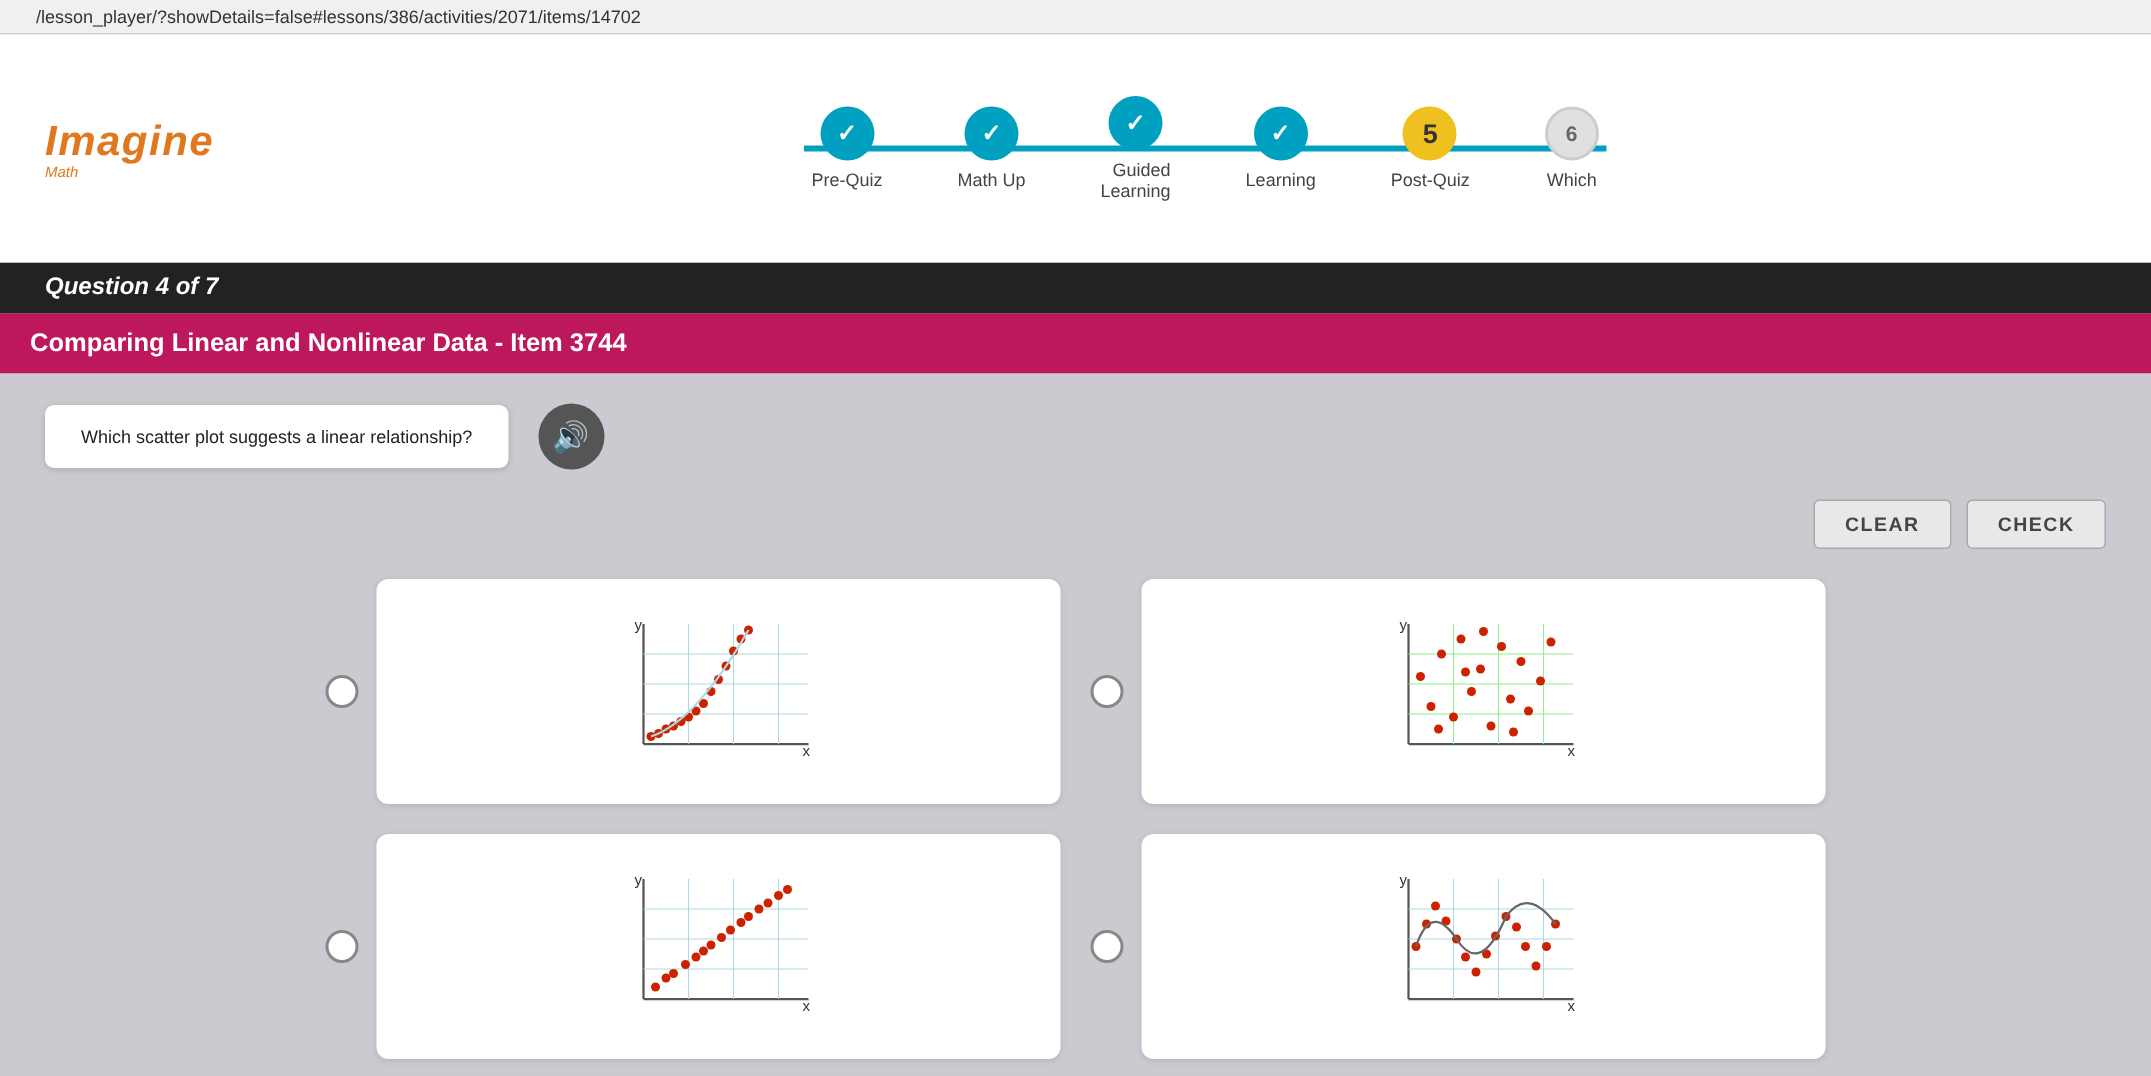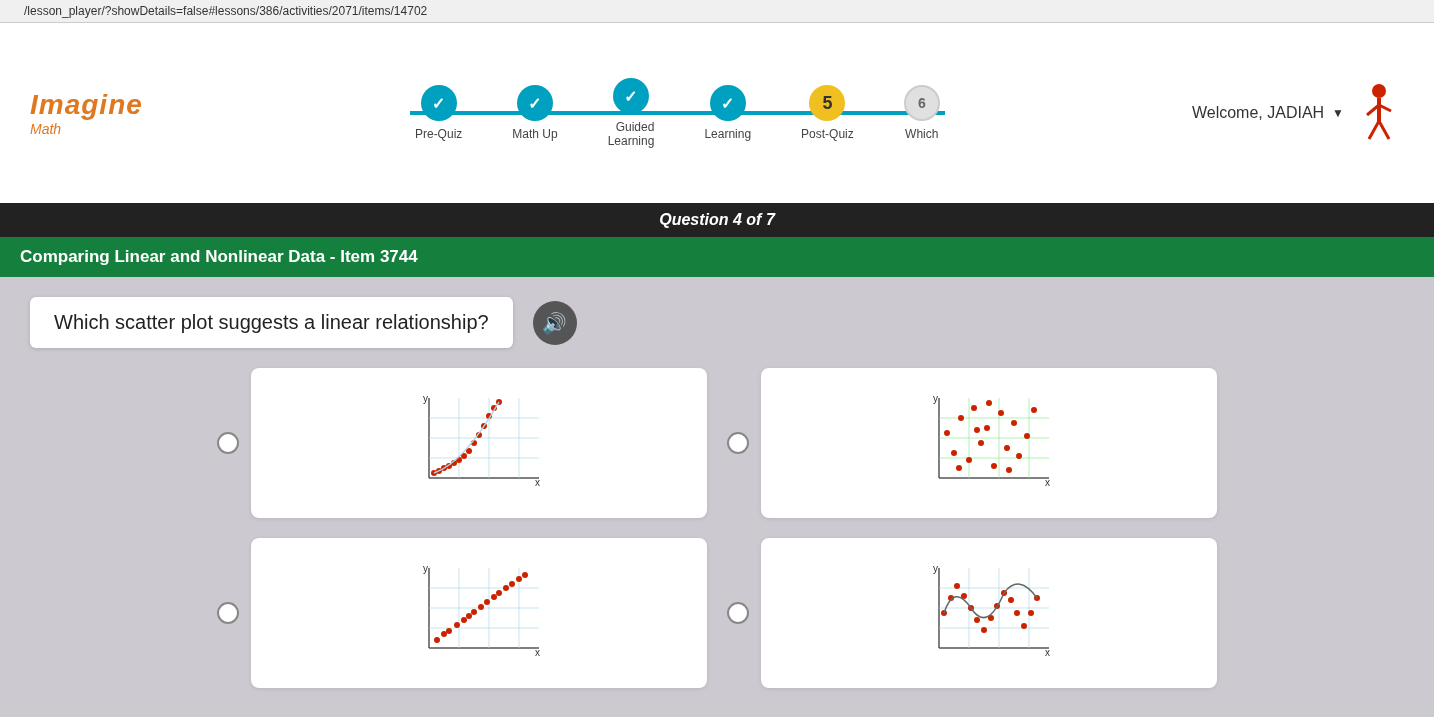--- a/index.html
+++ b/index.html
@@ -10,40 +10,40 @@
       min-height: 717px;
       overflow-x: hidden;
     }
 
     
     .header {
       background: #ffffff;
       display: flex;
       align-items: center;
       padding: 10px 30px;
-      height: 180px;
+      height: 152px;
       position: relative;
     }
 
     .logo-area {
       display: flex;
       flex-direction: column;
       margin-right: 60px;
     }
 
     .logo-imagine {
       font-size: 28px;
       font-style: italic;
       color: #e07820;
       font-weight: bold;
       letter-spacing: 1px;
     }
 
     .logo-math {
-      font-size: 14px;
+      font-size: 10px;
       color: #e07820;
       font-style: italic;
     }
 
     
     .progress-bar {
       display: flex;
       align-items: center;
       flex: 1;
       justify-content: center;
@@ -138,30 +138,30 @@
 
     .avatar {
       width: 50px;
       height: 60px;
     }
 
     
     .question-bar {
       background: #222;
       color: white;
-      text-align: center;
+      text-align: left;
       padding: 8px 30px;
       font-size: 16px;
       font-style: italic;
       font-weight: bold;
     }
 
     
     .item-title-bar {
-      background: #15803d;
+      background: #be185d;
       color: white;
       padding: 10px 20px;
       font-size: 17px;
       font-weight: bold;
     }
 
     
     .main-content {
       padding: 20px 30px;
       background: #ccc9d0;
@@ -171,21 +171,21 @@
     .question-area {
       display: flex;
       align-items: center;
       margin-bottom: 20px;
     }
 
     .question-box {
       background: white;
       border-radius: 6px;
       padding: 14px 24px;
-      font-size: 20px;
+      font-size: 12px;
       color: #222;
       box-shadow: 0 1px 4px rgba(0,0,0,0.15);
       flex: 0 0 auto;
     }
 
     .audio-btn {
       width: 44px;
       height: 44px;
       background: #555;
       border-radius: 50%;
@@ -324,37 +324,20 @@
 
       <div class="step-item">
         <div class="step-circle upcoming">
           <span>6</span>
         </div>
         <span class="step-label">Which</span>
       </div>
     </div>
   </div>
 
-  <div class="welcome-area">
-    <span class="welcome-text">Welcome, JADIAH</span>
-    <span class="welcome-arrow">▼</span>
-
-    <svg class="avatar" viewBox="0 0 40 60">
-
-      <circle cx="20" cy="8" r="7" fill="#cc2200"></circle>
-
-      <line x1="20" y1="15" x2="20" y2="38" stroke="#cc2200" stroke-width="4"></line>
-
-      <line x1="20" y1="22" x2="8" y2="32" stroke="#cc2200" stroke-width="3"></line>
-      <line x1="20" y1="22" x2="32" y2="28" stroke="#cc2200" stroke-width="3"></line>
-
-      <line x1="20" y1="38" x2="10" y2="56" stroke="#cc2200" stroke-width="3"></line>
-      <line x1="20" y1="38" x2="30" y2="56" stroke="#cc2200" stroke-width="3"></line>
-    </svg>
-  </div>
 </div>
 
 <div class="question-bar">
   <span>Question 4 of 7</span>
 </div>
 
 <div class="item-title-bar">
   <span>Comparing Linear and Nonlinear Data - Item 3744</span>
 </div>
 
@@ -362,20 +345,24 @@
 
   <div class="question-area">
     <div class="question-box">
       <span>Which scatter plot suggests a linear relationship?</span>
     </div>
     <button class="audio-btn">
       <span style="color:white;font-size:20px;">🔊</span>
     </button>
   </div>
 
+  <div class="action-buttons">
+    <button class="btn-clear">CLEAR</button>
+    <button class="btn-check">CHECK</button>
+  </div>
 
   <div class="options-grid">
 
     <div class="option-row">
       <div class="option-radio"></div>
       <div class="option-card">
         <svg class="scatter-svg" viewBox="0 0 140 110">
 
           <line x1="20" y1="10" x2="20" y2="90" stroke="#555" stroke-width="1.5"></line>
           <line x1="20" y1="90" x2="130" y2="90" stroke="#555" stroke-width="1.5"></line>

